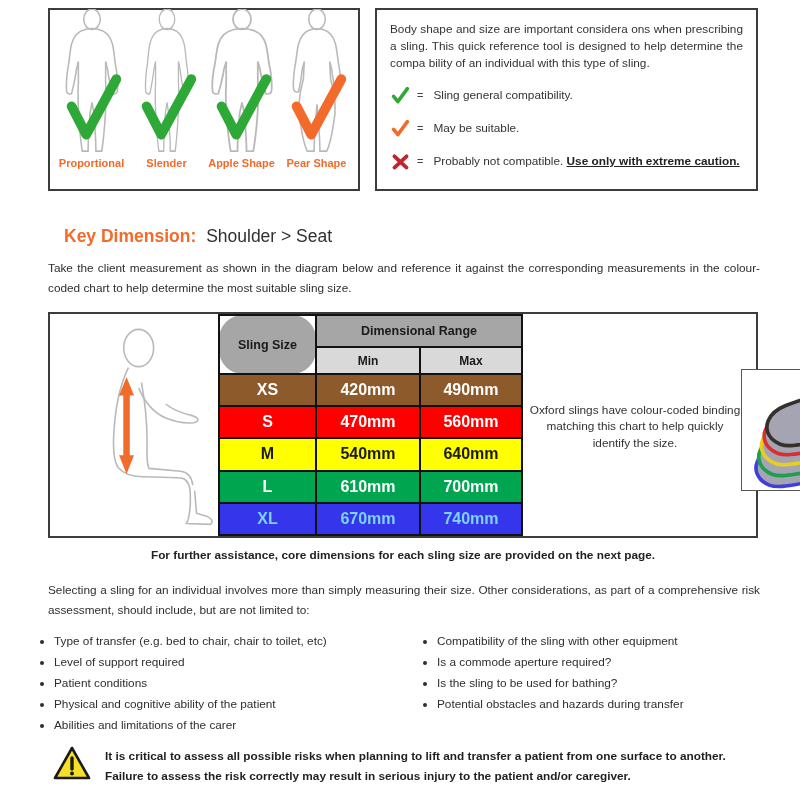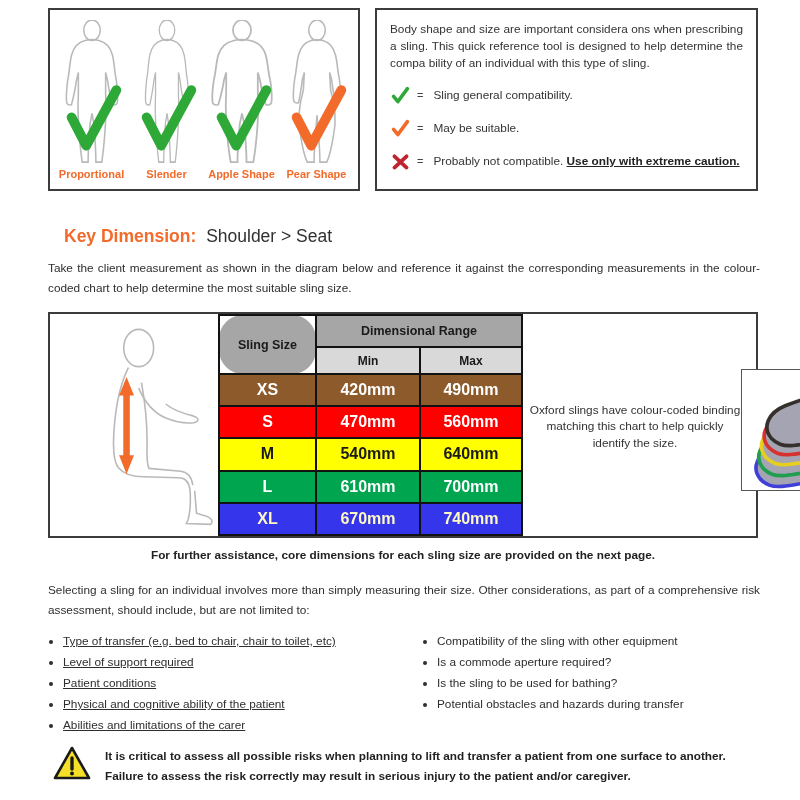--- a/index.html
+++ b/index.html
@@ -1,20 +1,20 @@
 <!DOCTYPE html>
 <html><head>
 <meta charset="utf-8">
 <style>
   * { margin:0; padding:0; box-sizing:border-box; }
   body { background:#ffffff; font-family:"Liberation Sans", sans-serif; color:#2b2b2b; }
   .page { position:relative; width:800px; height:800px; background:#fff; overflow:hidden; }
 
   .box { position:absolute; border:2px solid #3c3c3c; background:#fff; }
-  .shapes-box { left:48px; top:8px; width:312px; height:183px; padding:6px 4px 9px; }
+  .shapes-box { left:48px; top:8px; width:312px; height:183px; padding:6px 4px 20px; }
   .figures { display:flex; justify-content:space-around; align-items:flex-end; height:100%; }
   .figure { display:flex; flex-direction:column; align-items:center; width:74px; }
   .figure svg { width:66px; height:146px; }
   .outline { stroke:#b9b9b9; fill:none; stroke-width:1.6; }
   .check-mark { stroke:currentColor; fill:none; stroke-width:10; stroke-linecap:round; stroke-linejoin:round; }
   .fig-label { font-size:11px; font-weight:bold; white-space:nowrap; margin-top:2px; }
 
   .compat-box { left:375px; top:8px; width:383px; height:183px; padding:11px 13px 0; }
   .intro { font-size:11.8px; line-height:17px; text-align:justify; color:#333; }
   .legend-row { display:flex; align-items:center; margin-top:13px; }
@@ -49,21 +49,21 @@
 
   .right-panel { flex:1; display:flex; flex-direction:row; align-items:center; padding:9px 6px 6px; }
   .side-note { font-size:11.8px; line-height:16.5px; text-align:center; width:212px; color:#333; }
   .photo { margin-top:7px; border:1px solid #555; line-height:0; background:#fff; }
   .photo svg { width:204px; height:120px; }
 
   .footer-note { left:48px; top:545px; width:710px; text-align:center; font-weight:bold; font-size:11.8px; color:#222; }
   .selection { left:48px; top:580px; width:712px; line-height:20px; text-align:justify; }
 
   ul.bullets { position:absolute; list-style:disc; padding-left:13px; font-size:11.8px; line-height:21px; color:#2e2e2e; }
-  ul.bullets.left { left:50px; top:631px; width:360px;text-decoration:underline; }
+  ul.bullets.left { left:41px; top:631px; width:360px; }
   ul.bullets.right { left:424px; top:631px; width:340px; }
 
   .warning { position:absolute; left:52px; top:745px; width:706px; display:flex; align-items:center; gap:13px; }
   .warning-triangle svg { width:40px; height:37px; }
   .warning-text { font-weight:bold; font-size:11.8px; line-height:20px; color:#1f1f1f; }
 </style>
 </head>
 <body>
 
 <div class="page">
@@ -205,21 +205,21 @@
       <tr style="background: rgb(255, 255, 0); color: rgb(26, 26, 26);">
         <td class="data">M</td>
         <td class="data">540mm</td>
         <td class="data">640mm</td>
       </tr>
       <tr style="background: rgb(0, 165, 80); color: rgb(255, 255, 255);">
         <td class="data">L</td>
         <td class="data">610mm</td>
         <td class="data">700mm</td>
       </tr>
-      <tr style="background: rgb(53, 53, 236); color: #fef9c3;">
+      <tr style="background: rgb(53, 53, 236); color: #7dd3fc;">
         <td class="data">XL</td>
         <td class="data">670mm</td>
         <td class="data">740mm</td>
       </tr>
     </tbody>
       </table>
 
     <div class="right-panel">
       <p class="side-note">Oxford slings have colour-coded binding matching this chart to help quickly identify the size.</p>
       <div class="photo">

